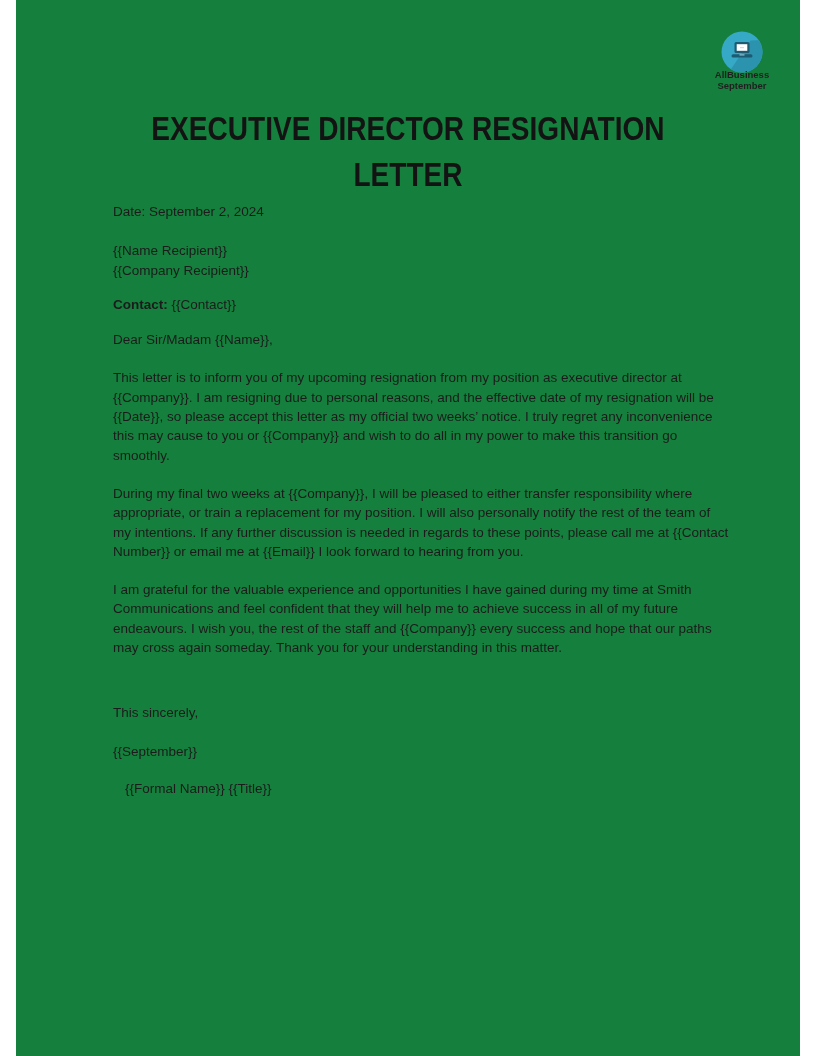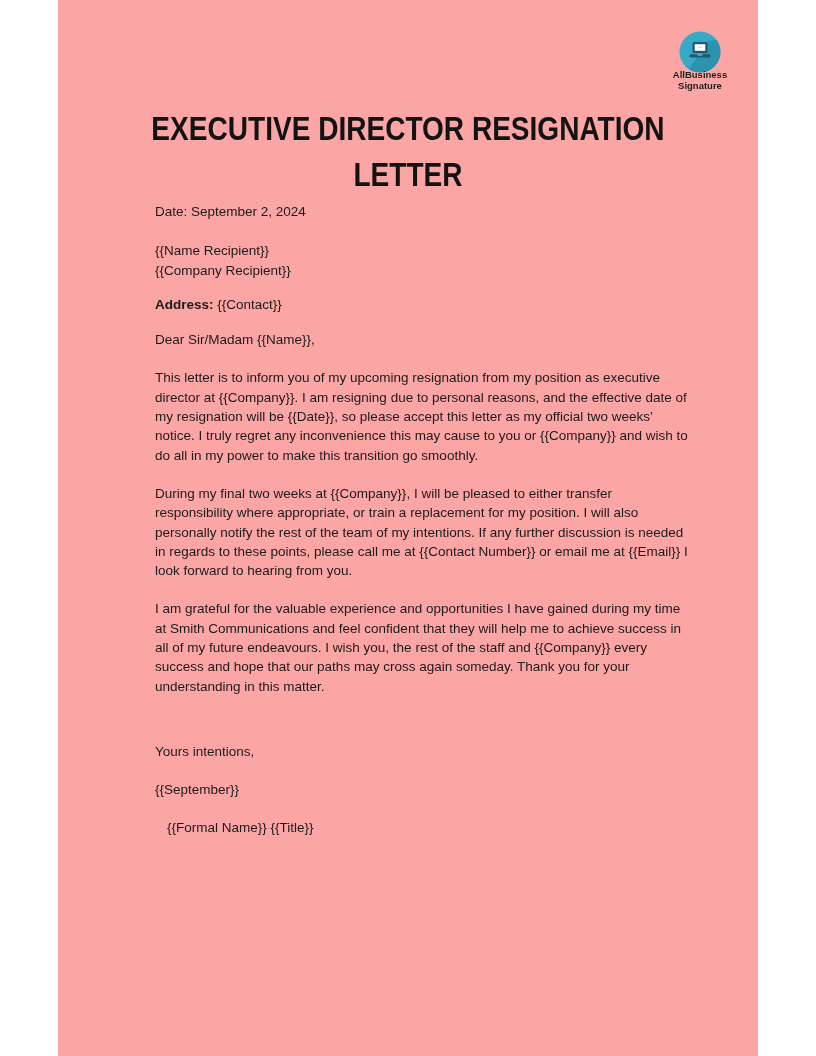--- a/index.html
+++ b/index.html
@@ -1,20 +1,20 @@
 <!DOCTYPE html>
 <html><head>
 <meta charset="utf-8">
 <style>
   html, body { margin: 0; padding: 0; background: #ffffff; }
   .page {
     position: relative;
-    width: 700px;
+    width: 784px;
     height: 1056px;
-    background: #fca5a5;
+    background: #15803d;
     margin: 0 auto;
     overflow: hidden;
     font-family: "Liberation Sans", sans-serif;
     color: #1a1a1a;
   }
 
   
   .logo {
     position: absolute;
     top: 31px;
@@ -81,45 +81,45 @@
         <polygon points="29.5,9.5 8,41 42,42 42,9" fill="#2c93af" clip-path="url(#logo-circle-clip)"></polygon>
         <rect x="13.5" y="11" width="15" height="11" rx="1.5" fill="#1d5b72"></rect>
         <rect x="15.7" y="13.2" width="10.6" height="6.6" fill="#ffffff"></rect>
         <rect x="19" y="16" width="4" height="1.2" fill="#c6dfe8"></rect>
         <rect x="10.5" y="23.3" width="21" height="3.2" rx="1.6" fill="#1d5b72"></rect>
         <rect x="18.5" y="23.3" width="5" height="1.2" fill="#8fc6d6"></rect>
       </svg>
     </span>
     <div class="logo-text">
       <div>AllBusiness</div>
-      <div>Signature</div>
+      <div>September</div>
     </div>
   </div>
 
   <h1 class="doc-title">
     <div>EXECUTIVE DIRECTOR RESIGNATION</div>
     <div>LETTER</div>
   </h1>
 
   <div class="letter">
     <p class="p-date">Date: September 2, 2024</p>
 
     <p class="p-recipient">
       <span>{{Name Recipient}}</span><br>
       <span>{{Company Recipient}}</span>
     </p>
 
     <p class="p-subject">
-      <strong>Address:</strong><span> {{Contact}}</span>
+      <strong>Contact:</strong><span> {{Contact}}</span>
     </p>
 
     <p class="p-salutation">Dear Sir/Madam {{Name}},</p>
 
     <p class="p-body">This letter is to inform you of my upcoming resignation from my position as executive director at {{Company}}. I am resigning due to personal reasons, and the effective date of my resignation will be {{Date}}, so please accept this letter as my official two weeks’ notice. I truly regret any inconvenience this may cause to you or {{Company}} and wish to do all in my power to make this transition go smoothly.</p>
     <p class="p-body">During my final two weeks at {{Company}}, I will be pleased to either transfer responsibility where appropriate, or train a replacement for my position. I will also personally notify the rest of the team of my intentions. If any further discussion is needed in regards to these points, please call me at {{Contact Number}} or email me at {{Email}} I look forward to hearing from you.</p>
     <p class="p-body">I am grateful for the valuable experience and opportunities I have gained during my time at Smith Communications and feel confident that they will help me to achieve success in all of my future endeavours. I wish you, the rest of the staff and {{Company}} every success and hope that our paths may cross again someday. Thank you for your understanding in this matter.</p>
 
-    <p class="p-closing">Yours intentions,</p>
+    <p class="p-closing">This sincerely,</p>
     <p class="p-signature">{{September}}</p>
     <p class="p-name">{{Formal Name}} {{Title}}</p>
   </div>
 
 </div>
 
 </body></html>

